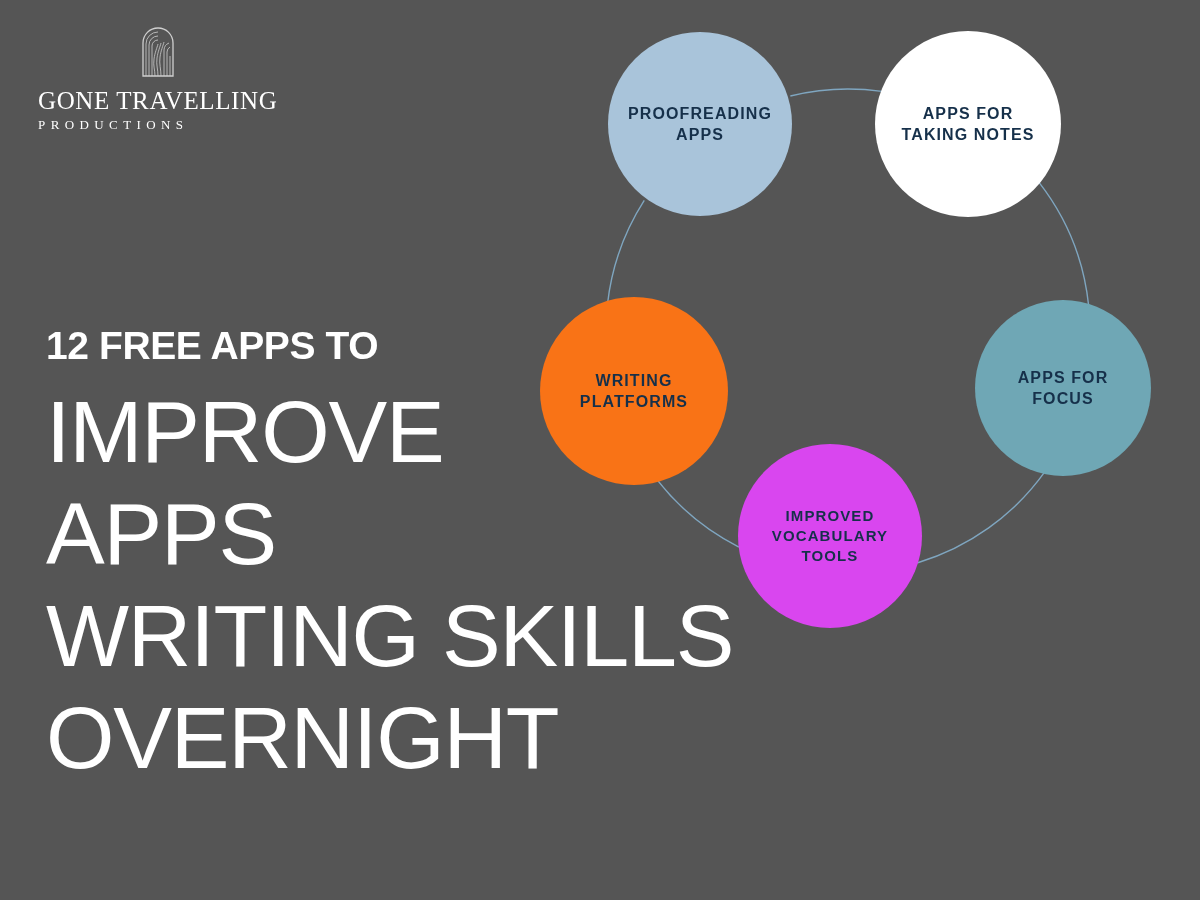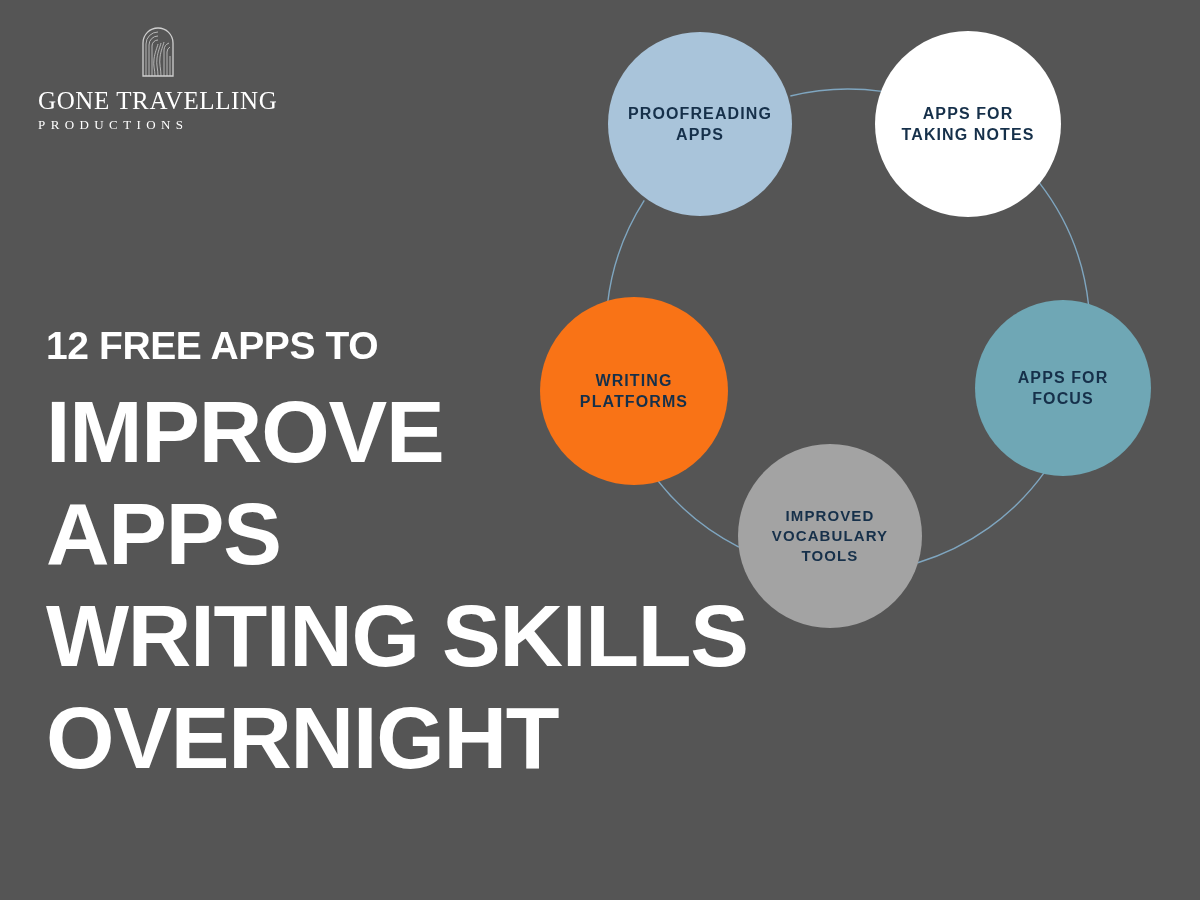--- a/index.html
+++ b/index.html
@@ -45,21 +45,21 @@
     color:#ffffff;
     font-size:39px;
     font-weight:bold;
     letter-spacing:-0.4px;
     line-height:1.0;
     white-space:nowrap;
   }
   .title-main {
     color:#ffffff;
     font-size:88px;
-    font-weight:bold;
+    font-weight:normal;
     line-height:1.16;
     letter-spacing:-1.2px;
     margin-top:16px;
   }
   .title-line { display:block; white-space:nowrap; }
 
   
   .diagram { position:absolute; left:0; top:0; width:996px; height:900px; pointer-events:none; }
   .ring-svg { position:absolute; left:0; top:0; width:1200px; height:900px; }
 
@@ -125,20 +125,20 @@
   <div id="node-layer">
       <div class="node" style="left: 608px; top: 32px; width: 184px; height: 184px; background: rgb(169, 196, 218);">
         <div class="node-label" style="font-size: 16px; color: rgb(22, 48, 74);">PROOFREADING<br>APPS</div>
       </div>
       <div class="node" style="left: 875px; top: 31px; width: 186px; height: 186px; background: rgb(255, 255, 255);">
         <div class="node-label" style="font-size: 16px; color: rgb(22, 48, 74);">APPS FOR<br>TAKING NOTES</div>
       </div>
       <div class="node" style="left: 975px; top: 300px; width: 176px; height: 176px; background: rgb(111, 167, 181);">
         <div class="node-label" style="font-size: 16px; color: rgb(22, 48, 74);">APPS FOR<br>FOCUS</div>
       </div>
-      <div class="node" style="left: 738px; top: 444px; width: 184px; height: 184px; background: #a3a3a3;">
+      <div class="node" style="left: 738px; top: 444px; width: 184px; height: 184px; background: #d946ef;">
         <div class="node-label" style="font-size: 15px; color: rgb(22, 48, 74);">IMPROVED<br>VOCABULARY<br>TOOLS</div>
       </div>
       <div class="node" style="left: 540px; top: 297px; width: 188px; height: 188px; background: #f97316;">
         <div class="node-label" style="font-size: 16px; color: rgb(22, 48, 74);">WRITING<br>PLATFORMS</div>
       </div>
     </div>
 </div>
 
 </body></html>

